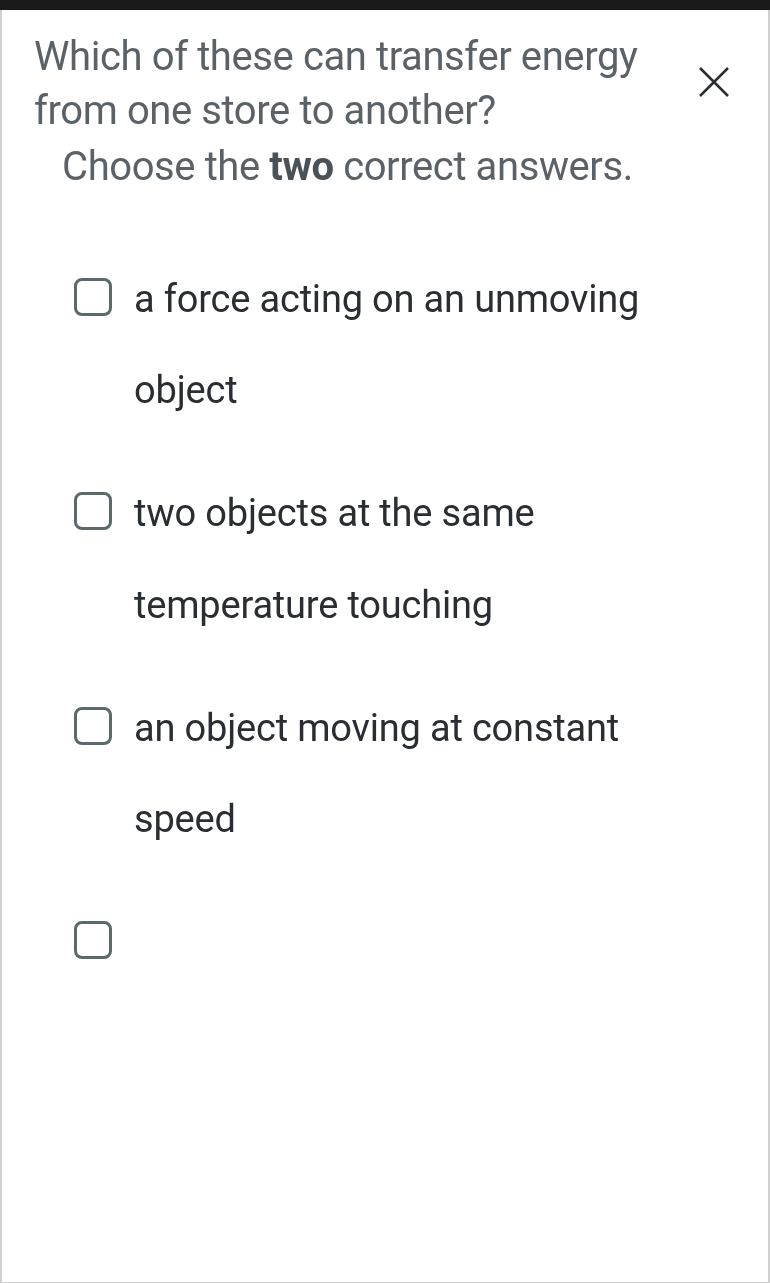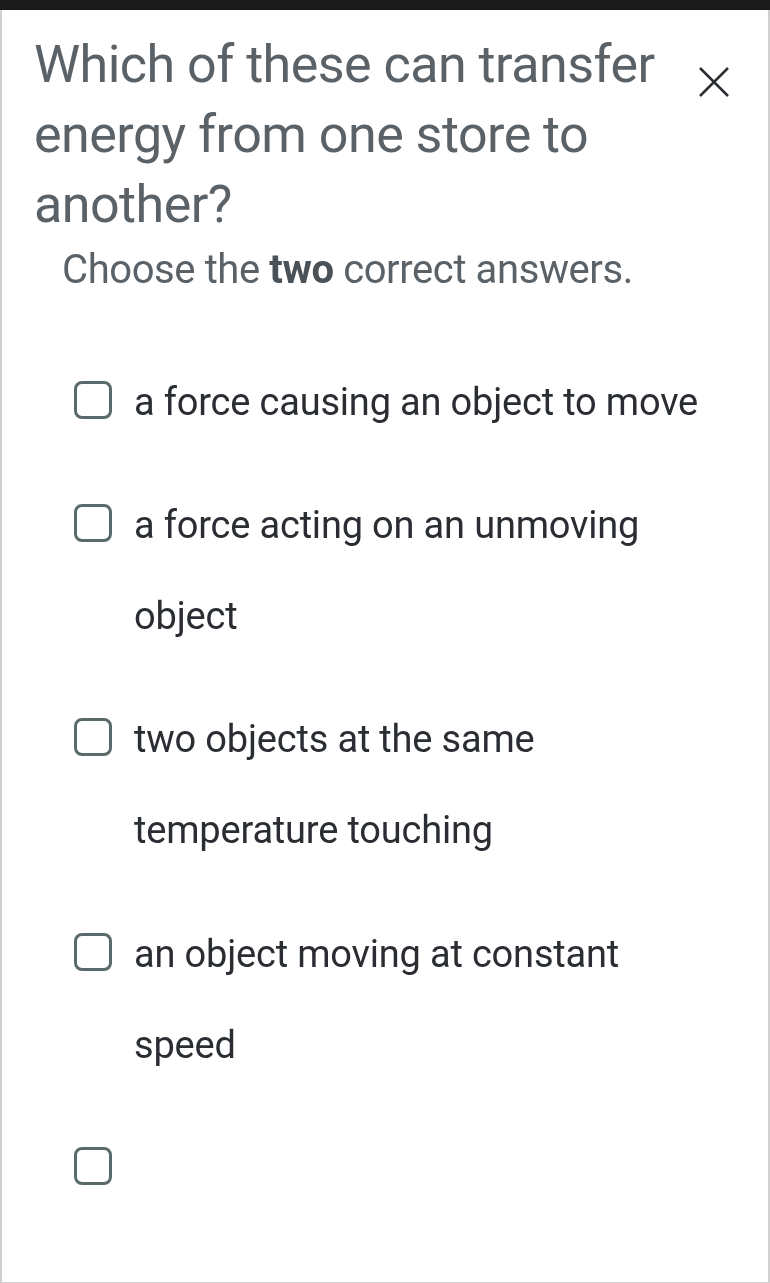--- a/index.html
+++ b/index.html
@@ -27,21 +27,21 @@
       display: flex;
       flex-direction: column;
     }
     .header-row {
       display: flex;
       align-items: flex-start;
       justify-content: space-between;
       gap: 20px;
     }
     .question-text {
-      font-size: 52px;
+      font-size: 40px;
       line-height: 1.35;
       color: #5a6268;
       font-weight: 400;
       letter-spacing: -0.01em;
       flex: 1;
     }
     .instruction-text {
       font-size: 40px;
       line-height: 1.35;
       color: #5a6268;
@@ -121,24 +121,20 @@
       </svg>
     </div>
   </div>
 
   <div class="instruction-text">
     <span>Choose the </span><span class="bold">two</span><span> correct answers.</span>
   </div>
 
   <div class="options">
 
-    <div class="option">
-      <div class="checkbox"></div>
-      <div class="option-label">a force causing an object to move</div>
-    </div>
 
     <div class="option">
       <div class="checkbox"></div>
       <div class="option-label">a force acting on an unmoving object</div>
     </div>
 
     <div class="option">
       <div class="checkbox"></div>
       <div class="option-label">two objects at the same temperature touching</div>
     </div>

